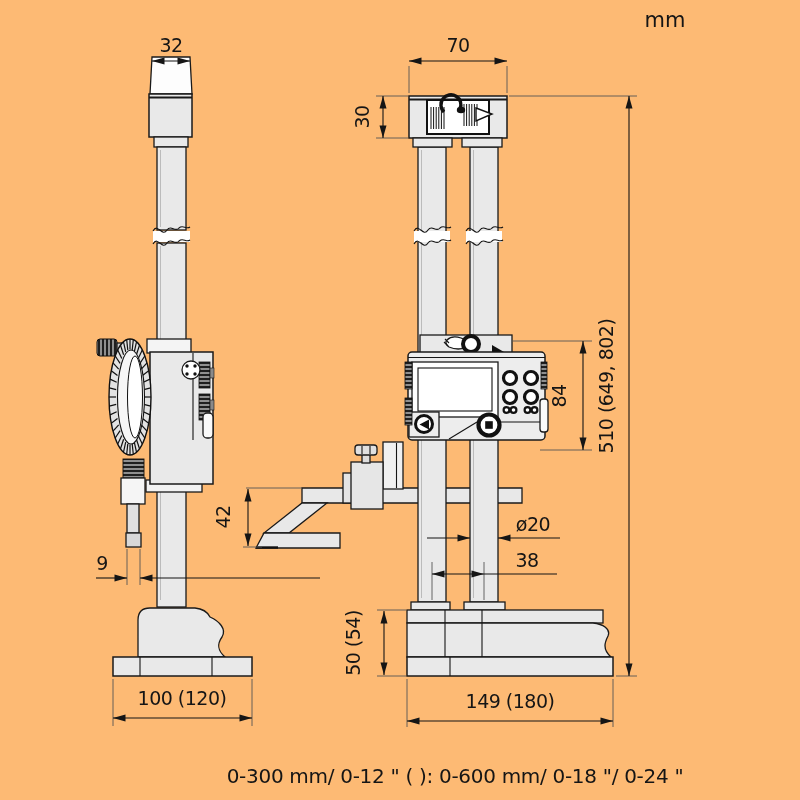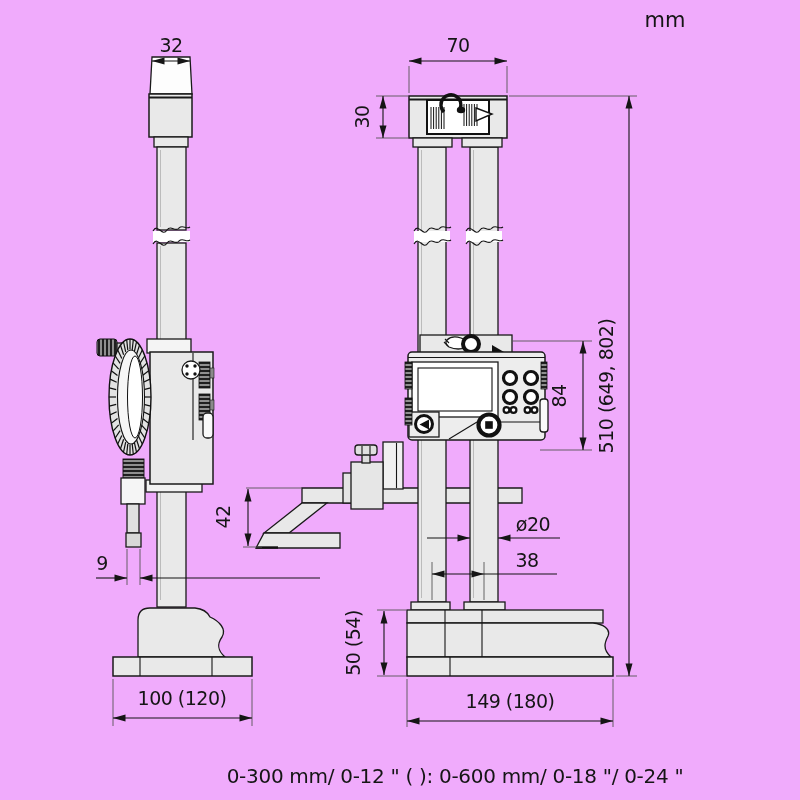--- a/index.html
+++ b/index.html
@@ -1,16 +1,16 @@
 <!DOCTYPE html>
 <html><head>
 <meta charset="utf-8">
 <style>
   html,body{margin:0;padding:0;background:#fff;}
-  .stage{width:800px;height:800px;position:relative;background:#f0abfc;overflow:hidden;}
+  .stage{width:800px;height:800px;position:relative;background:#fdba74;overflow:hidden;}
   svg{display:block;}
   text{font-family:"DejaVu Sans","Liberation Sans",sans-serif;fill:#151515;}
   .dim{font-size:19px;letter-spacing:-0.5px;}
   .unit{font-size:21px;}
   .note{font-size:20px;letter-spacing:-0.3px;}
   .ln{stroke:#151515;stroke-width:1.1;fill:none;}
   .thin{stroke:#555;stroke-width:0.9;fill:none;}
   .part{stroke:#1a1a1a;stroke-width:1.3;}
   .part2{stroke:#1a1a1a;stroke-width:1.5;}
 </style>

